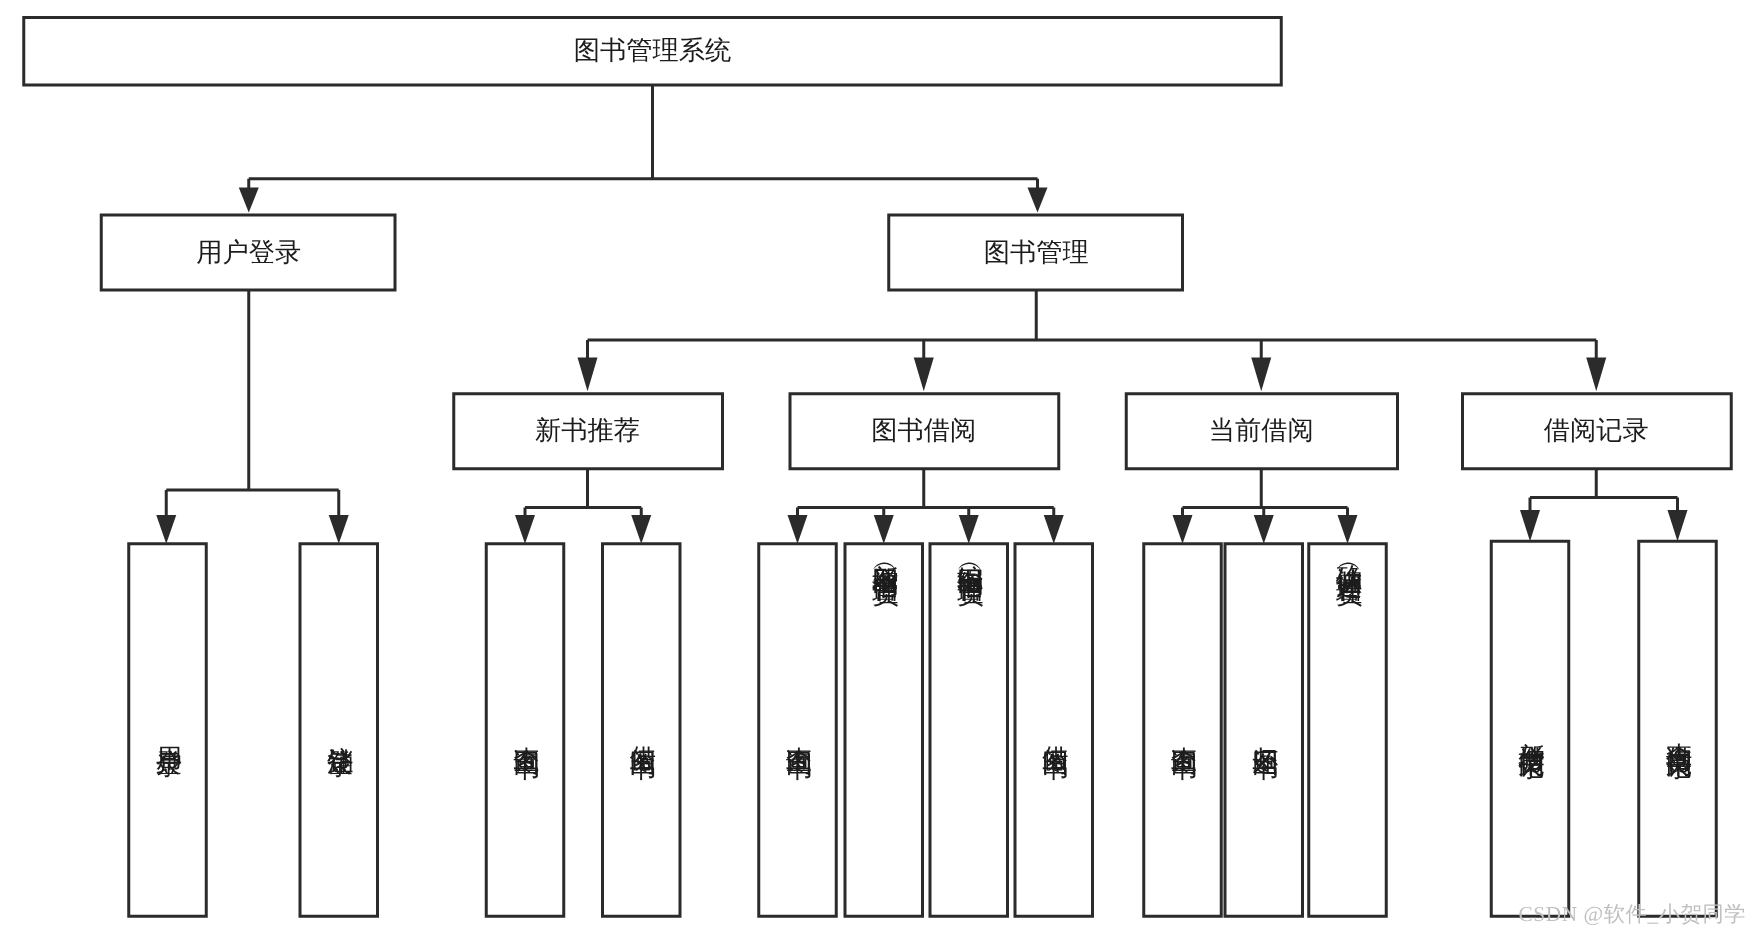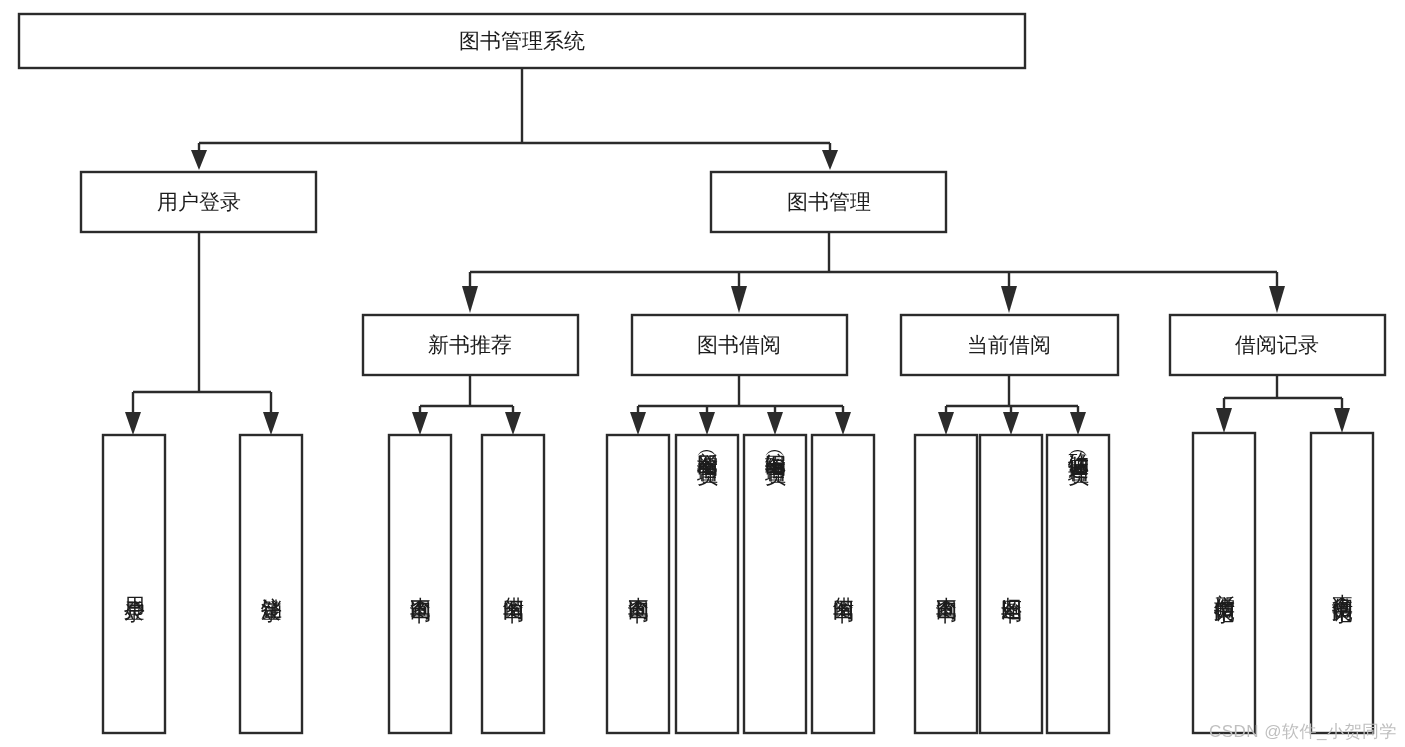--- a/index.html
+++ b/index.html
@@ -48,21 +48,21 @@
     font-size: 21px;
     text-anchor: middle;
     dominant-baseline: middle;
   }
   .watermark {
     position: absolute;
     right: 8px;
     bottom: 4px;
     color: #bfbfbf;
     font-size: 17px;
-    font-family: Liberation Sans, sans-serif;
+    font-family: Liberation Serif, serif;
     letter-spacing: 0.5px;
     white-space: nowrap;
     user-select: none;
   }
   .vlabel-wrap {
     position: absolute;
     display: flex;
     align-items: center;
     justify-content: center;
     pointer-events: none;

